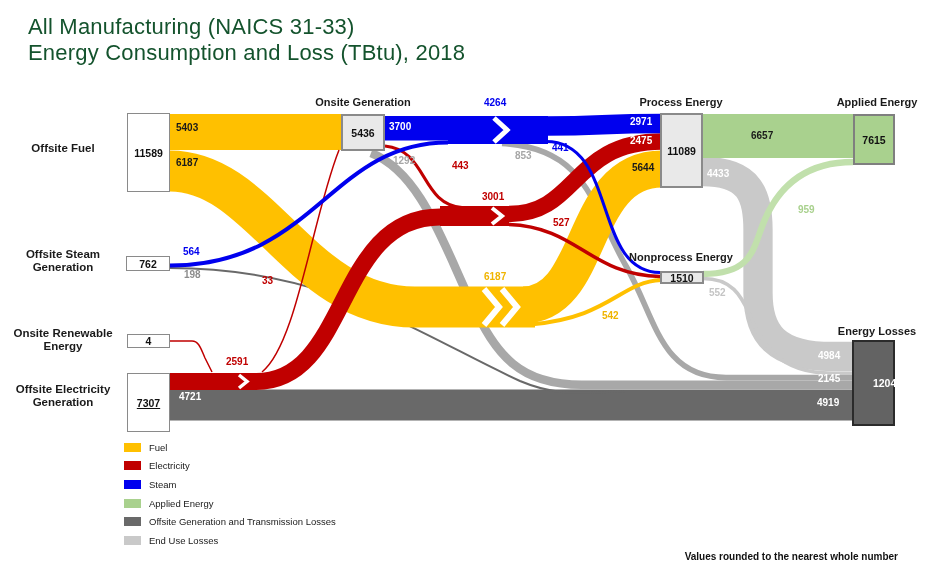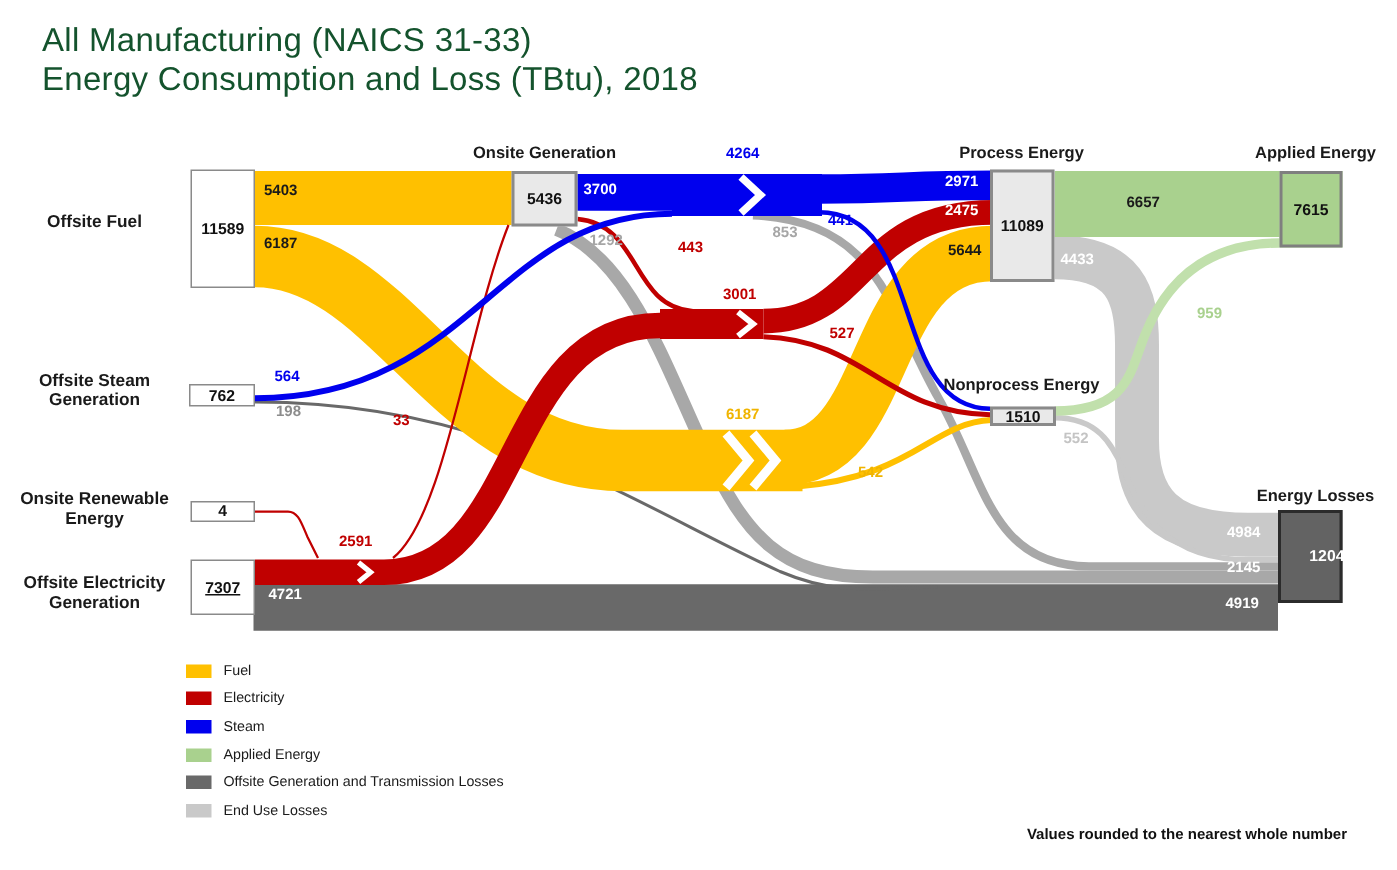--- a/index.html
+++ b/index.html
@@ -94,36 +94,36 @@
 
   <div class="nodebox" style="left:127px;top:113px;width:43px;height:79px;">
       <span>11589</span>
     </div>
   <div class="nodebox" style="left:126px;top:256px;width:44px;height:15px;">
       <span>762</span>
     </div>
   <div class="nodebox" style="left:127px;top:334px;width:43px;height:14px;">
       <span>4</span>
     </div>
-  <div class="nodebox" style="left:127px;top:373px;width:43px;height:37px;text-decoration:underline;">
+  <div class="nodebox" style="left:127px;top:373px;width:43px;height:59px;text-decoration:underline;">
       <span>7307</span>
     </div>
   <div class="nodebox gray-node" style="left:341px;top:114px;width:44px;height:37px;">
       <span>5436</span>
     </div>
   <div class="nodebox gray-node" style="left:660px;top:113px;width:43px;height:75px;">
       <span>11089</span>
     </div>
   <div class="nodebox gray-node" style="left:660px;top:271px;width:44px;height:13px;">
       <span>1510</span>
     </div>
   <div class="nodebox green-node" style="left:853px;top:114px;width:42px;height:51px;">
       <span>7615</span>
     </div>
-  <div class="nodebox dark-node" style="left:852px;top:340px;width:43px;height:62px;padding-left:28px;">
+  <div class="nodebox dark-node" style="left:852px;top:340px;width:43px;height:86px;padding-left:28px;">
       <span>12048</span>
     </div>
 
   <div class="ntitle" style="left:288px;top:96px;">Onsite Generation</div>
   <div class="ntitle" style="left:606px;top:96px;">Process Energy</div>
   <div class="ntitle" style="left:606px;top:251px;">Nonprocess Energy</div>
   <div class="ntitle" style="left:802px;top:96px;">Applied Energy</div>
   <div class="ntitle" style="left:802px;top:325px;">Energy Losses</div>
 
   <div class="sidelabel" style="top:142px;">Offsite Fuel</div>
@@ -143,21 +143,21 @@
   <div class="flabel c-red" style="left:452px;top:160px;">443</div>
   <div class="flabel c-blue" style="left:484px;top:97px;">4264</div>
   <div class="flabel c-white" style="left:630px;top:116px;">2971</div>
   <div class="flabel c-blue" style="left:552px;top:142px;">441</div>
   <div class="flabel c-gray" style="left:515px;top:150px;">853</div>
   <div class="flabel c-red" style="left:482px;top:191px;">3001</div>
   <div class="flabel c-white" style="left:630px;top:135px;">2475</div>
   <div class="flabel c-red" style="left:553px;top:217px;">527</div>
   <div class="flabel c-black" style="left:632px;top:162px;">5644</div>
   <div class="flabel c-gold" style="left:484px;top:271px;">6187</div>
-  <div class="flabel c-gold" style="left:572px;top:310px;">542</div>
+  <div class="flabel c-gold" style="left:602px;top:310px;">542</div>
   <div class="flabel c-black" style="left:707px;top:130px;padding-left:44px;">6657</div>
   <div class="flabel c-white" style="left:707px;top:168px;">4433</div>
   <div class="flabel c-green" style="left:798px;top:204px;">959</div>
   <div class="flabel c-ltgray" style="left:709px;top:287px;">552</div>
   <div class="flabel c-white" style="left:818px;top:350px;">4984</div>
   <div class="flabel c-white" style="left:818px;top:373px;">2145</div>
   <div class="flabel c-white" style="left:817px;top:397px;">4919</div>
 
   <div class="legend">
     <div class="litem">

